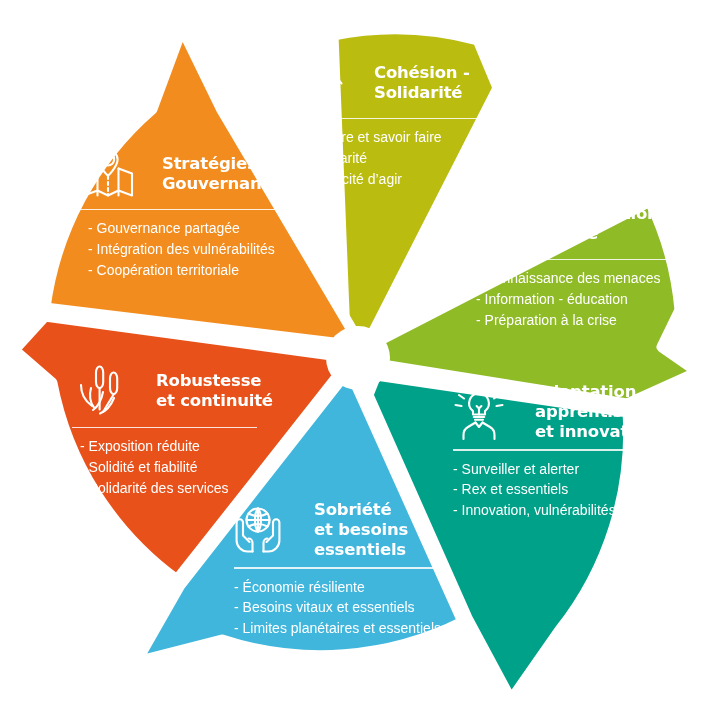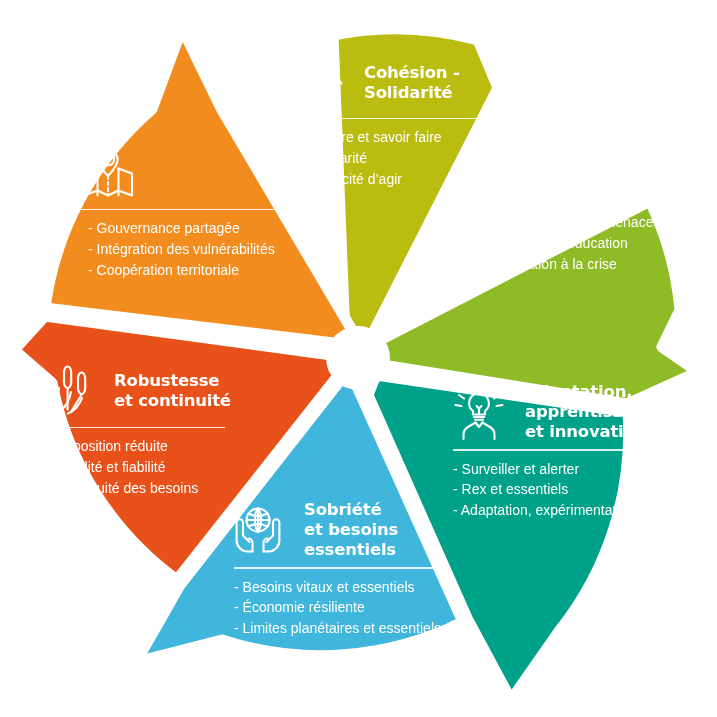--- a/index.html
+++ b/index.html
@@ -34,21 +34,21 @@
     fill: #ffffff;
   }
   
   .seg-content {
     position: absolute;
     color: #ffffff;
   }
   .seg-head {
     display: flex;
     align-items: center;
-    gap: 16px;
+    gap: 26px;
   }
   .seg-icon {
     flex: 0 0 auto;
     line-height: 0;
   }
   .seg-title {
     font-family: "DejaVu Sans", sans-serif;
     font-weight: bold;
     font-size: 16.5px;
     line-height: 1.22;
@@ -90,21 +90,21 @@
   #seg-anticipation .seg-list { margin-left: 10px; }
 
   #seg-adaptation  { left: 449px; top: 382px; width: 225px; }
   #seg-adaptation .seg-rule   { width: 200px; margin-left: 4px; }
   #seg-adaptation .seg-list   { margin-left: 4px; }
 
   #seg-sobriete    { left: 228px; top: 500px; width: 240px; }
   #seg-sobriete .seg-rule     { width: 210px; margin-left: 6px; }
   #seg-sobriete .seg-list     { margin-left: 6px; }
 
-  #seg-robustesse  { left: 40px;  top: 362px; width: 215px; }
+  #seg-robustesse  { left: 72px;  top: 362px; width: 215px; }
   #seg-robustesse .seg-rule   { width: 185px; }
 </style>
 </head>
 <body>
 
 <div id="wheel-root">
 
   <svg class="wheel" viewBox="0 0 717 717">
 
     <path class="seg-path" fill="#BBBC10" d="M 371 337
@@ -158,20 +158,22 @@
         <svg width="56" height="56" viewBox="0 0 56 56" fill="none" stroke="#ffffff" stroke-width="2.1" stroke-linecap="round" stroke-linejoin="round">
           <path d="M28 4c-5.3 0-9.6 4.3-9.6 9.6 0 7 9.6 16.2 9.6 16.2s9.6-9.2 9.6-16.2C37.6 8.3 33.3 4 28 4z"></path>
           <circle cx="28" cy="13.4" r="6.1"></circle>
           <path d="M25 13.4l2.2 2.3 4-4.3"></path>
           <path d="M17.5 22.5L4 27.5v22l13.5-5 10.5 5 10.5-5 13.5 5v-22l-13.5-5"></path>
           <path d="M17.5 22.5v27"></path>
           <path d="M38.5 22.5v27"></path>
           <path d="M28 30v19.5" stroke-dasharray="3 3"></path>
         </svg>
       </span>
+      <div class="seg-title">Stratégies -
+Gouvernance</div>
     </div>
     <div class="seg-rule"></div>
     <ul class="seg-list">
       <li>Gouvernance partagée</li>
       <li>Intégration des vulnérabilités</li>
       <li>Coopération territoriale</li>
     </ul>
   </div>
 
   <div class="seg-content" id="seg-cohesion">
@@ -194,20 +196,40 @@
     </div>
     <div class="seg-rule"></div>
     <ul class="seg-list">
       <li>Culture et savoir faire</li>
       <li>Solidarité</li>
       <li>Capacité d’agir</li>
     </ul>
   </div>
 
   <div class="seg-content" id="seg-anticipation">
+    <div class="seg-head">
+      <span class="seg-icon">
+        <svg width="56" height="56" viewBox="0 0 56 56" fill="none" stroke="#ffffff" stroke-width="2.1" stroke-linecap="round" stroke-linejoin="round">
+          <path d="M23 15.5a5 5 0 0 1 10 0v7H23z"></path>
+          <path d="M28 10.5v12"></path>
+          <path d="M21.5 22.5h13l1.5 5H20z"></path>
+          <path d="M21 27.5l-1.5 22h17l-1.5-22"></path>
+          <path d="M20.2 34.5h15.6"></path>
+          <path d="M19.6 41.5h16.8"></path>
+          <path d="M19 9.5l-8-3"></path>
+          <path d="M19 14l-9 0.5"></path>
+          <path d="M20 18.5l-8 3.5"></path>
+          <path d="M37 9.5l8-3"></path>
+          <path d="M37 14l9 0.5"></path>
+          <path d="M36 18.5l8 3.5"></path>
+        </svg>
+      </span>
+      <div class="seg-title">Anticipation -
+Veille</div>
+    </div>
     <div class="seg-rule"></div>
     <ul class="seg-list">
       <li>Connaissance des menaces</li>
       <li>Information - éducation</li>
       <li>Préparation à la crise</li>
     </ul>
   </div>
 
   <div class="seg-content" id="seg-adaptation">
     <div class="seg-head">
@@ -230,21 +252,21 @@
         </svg>
       </span>
       <div class="seg-title">Adaptation,
 apprentissage
 et innovation</div>
     </div>
     <div class="seg-rule"></div>
     <ul class="seg-list">
       <li>Surveiller et alerter</li>
       <li>Rex et essentiels</li>
-      <li>Adaptation, expérimentation</li>
+      <li>Innovation, vulnérabilités</li>
     </ul>
   </div>
 
   <div class="seg-content" id="seg-sobriete">
     <div class="seg-head">
       <span class="seg-icon">
         <svg width="60" height="60" viewBox="0 0 60 60" fill="none" stroke="#ffffff" stroke-width="2.1" stroke-linecap="round" stroke-linejoin="round">
           <circle cx="30" cy="20" r="11.5"></circle>
           <path d="M30 8.5v23"></path>
           <path d="M18.5 20h23"></path>
@@ -259,22 +281,22 @@
           <path d="M24.5 51.5v-9a4 4 0 0 0-4-4"></path>
           <path d="M35.5 51.5v-9a4 4 0 0 1 4-4"></path>
         </svg>
       </span>
       <div class="seg-title">Sobriété
 et besoins
 essentiels</div>
     </div>
     <div class="seg-rule"></div>
     <ul class="seg-list">
+      <li>Économie résiliente</li>
       <li>Besoins vitaux et essentiels</li>
-      <li>Économie résiliente</li>
       <li>Limites planétaires et essentiels</li>
     </ul>
   </div>
 
   <div class="seg-content" id="seg-robustesse">
     <div class="seg-head">
       <span class="seg-icon">
         <svg width="58" height="58" viewBox="0 0 58 58" fill="none" stroke="#ffffff" stroke-width="2.1" stroke-linecap="round" stroke-linejoin="round">
           <path d="M24 10.5c0-3.3 1.6-6 3.6-6s3.6 2.7 3.6 6v9.5c0 3.3-1.6 6-3.6 6s-3.6-2.7-3.6-6z"></path>
           <path d="M27.6 26.5v21"></path>
@@ -286,17 +308,17 @@
           <path d="M42 36c-3 7.5-8 13-14 15.5"></path>
         </svg>
       </span>
       <div class="seg-title">Robustesse
 et continuité</div>
     </div>
     <div class="seg-rule"></div>
     <ul class="seg-list">
       <li>Exposition réduite</li>
       <li>Solidité et fiabilité</li>
-      <li>Continuité des besoins</li>
+      <li>Solidarité des services</li>
     </ul>
   </div>
 
 </div>
 
 </body></html>

